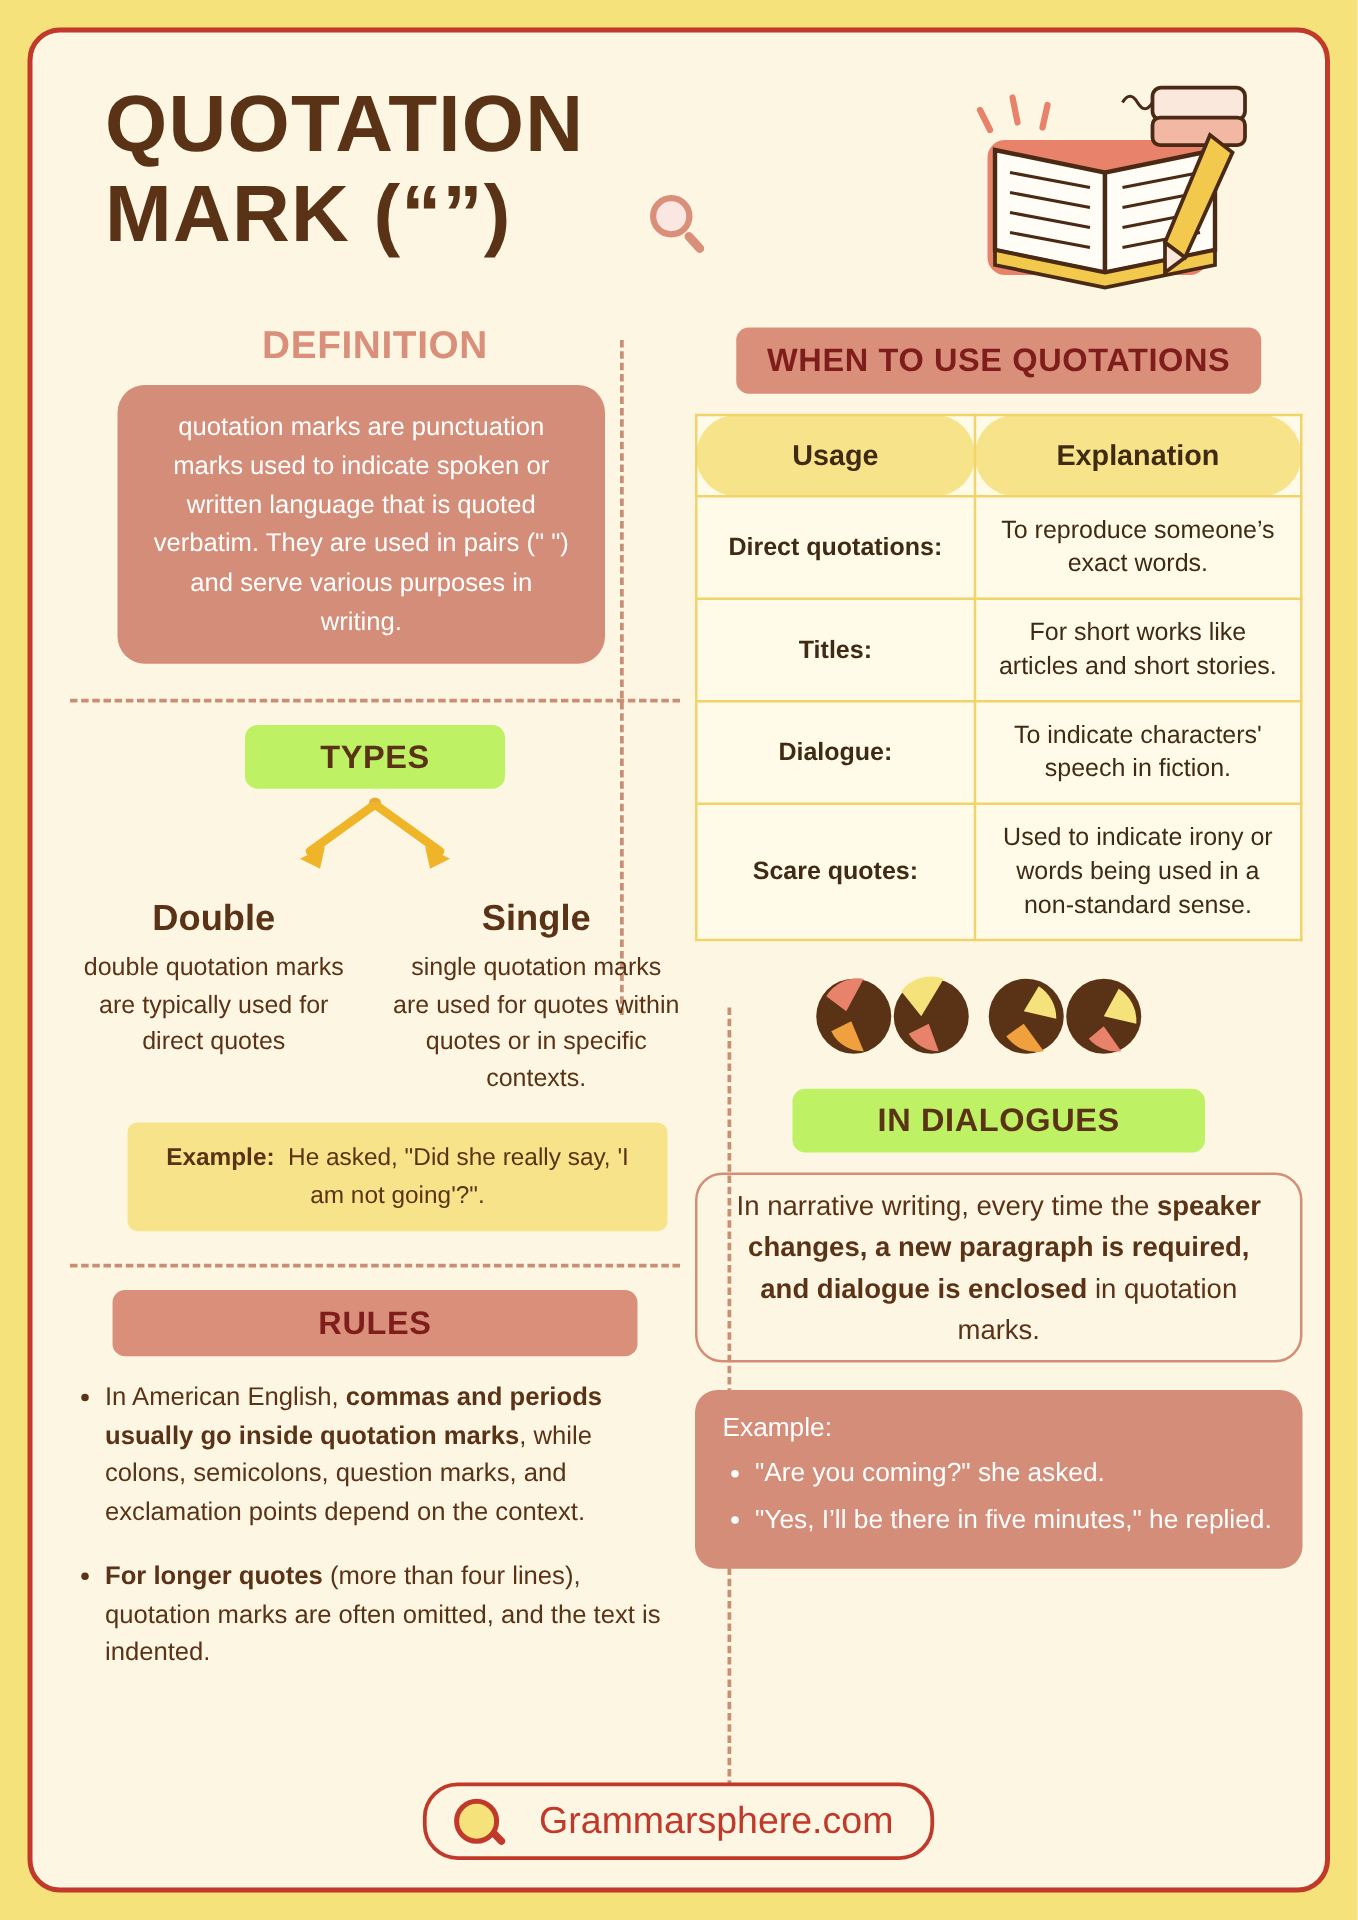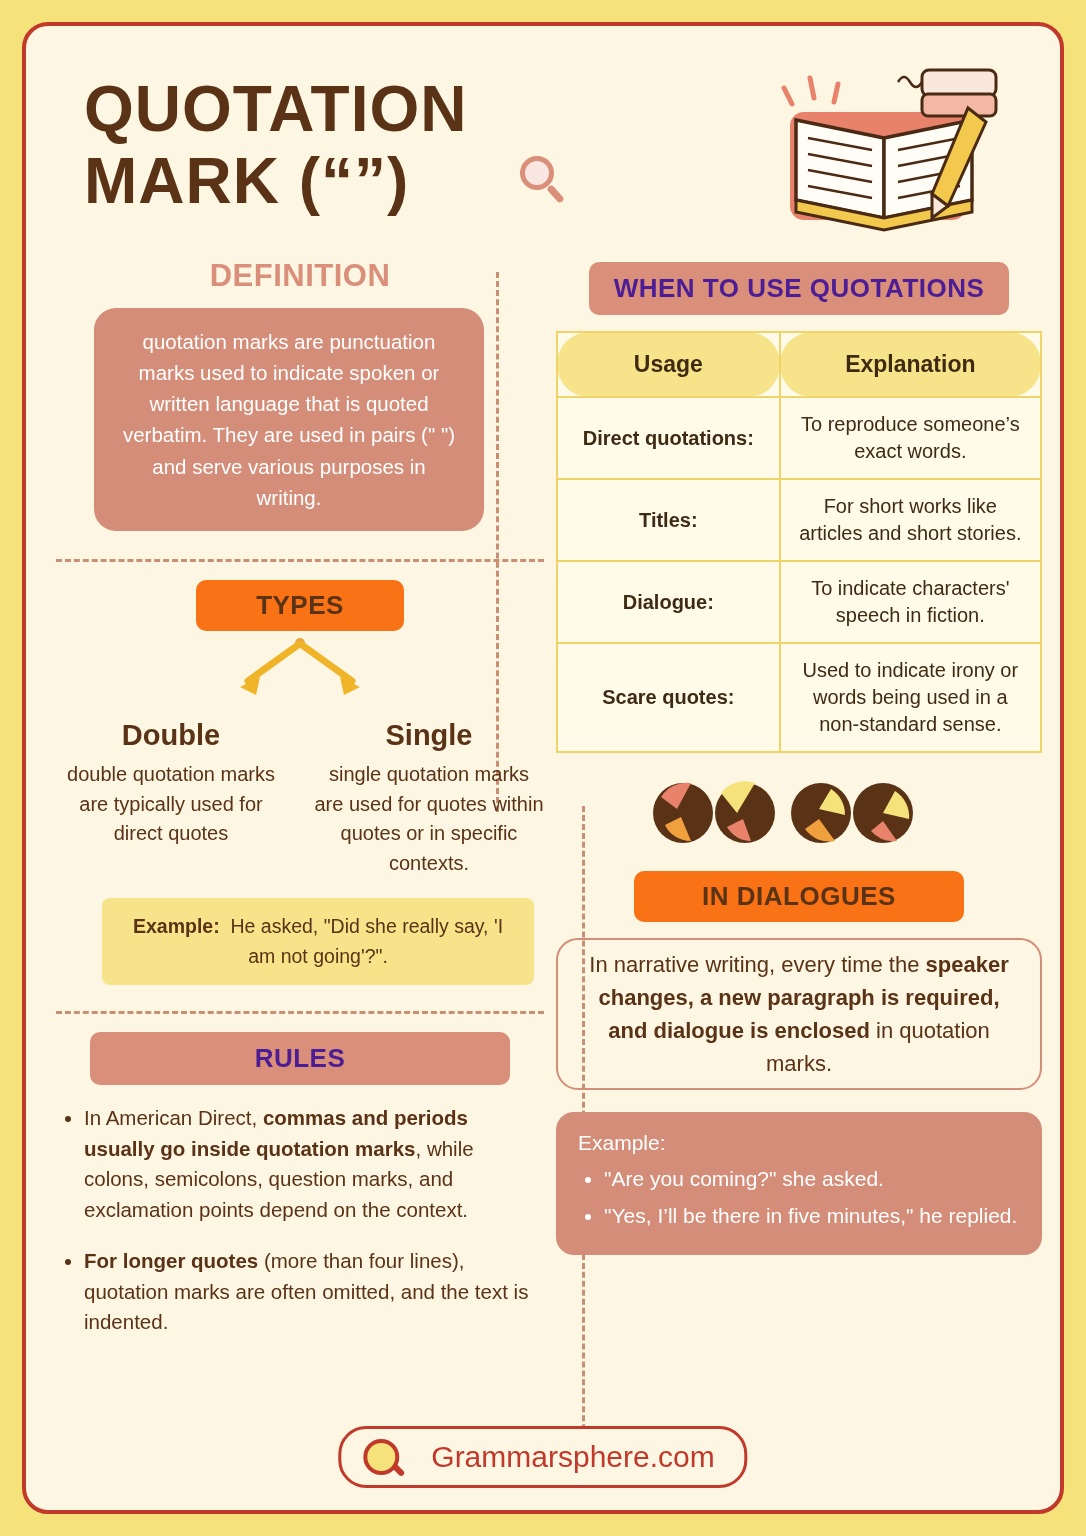--- a/index.html
+++ b/index.html
@@ -21,21 +21,21 @@
     overflow: hidden;
   }
 
   
   .header {
     position: relative;
     height: 222px;
   }
   .title {
     position: absolute;
-    left: 58px; top: 48px;
+    left: 58px; top: 38px;
     color: #5a3216;
     font-weight: bold;
     font-size: 64px;
     line-height: 1.12;
     letter-spacing: 1px;
     max-width: 620px;
   }
   .title .line2 { display: block; white-space: nowrap; }
   .magnifier {
     position: absolute;
@@ -85,30 +85,30 @@
   
   .heading-plain {
     text-align: center;
     color: #d98f7a;
     font-size: 31px;
     font-weight: bold;
     letter-spacing: .5px;
   }
   .pill-salmon {
     background: #d98f7a;
-    color: #4c1d95;
+    color: #7f1d1d;
     font-weight: bold;
     text-align: center;
     border-radius: 10px;
     padding: 11px 16px;
     font-size: 26px;
     letter-spacing: .5px;
   }
   .pill-yellow {
-    background: #f97316;
+    background: #bef264;
     color: #5a3216;
     font-weight: bold;
     text-align: center;
     border-radius: 10px;
     padding: 10px 16px;
     font-size: 26px;
     letter-spacing: .5px;
   }
   .box-salmon {
     background: #d48d78;
@@ -362,21 +362,21 @@
         <span class="lbl">Example:</span>
         &nbsp;<span>He asked, "Did she really say, 'I am not going'?".</span>
       </div>
     </div>
 
     <div class="dashed-h" style="margin-top:26px;"></div>
 
     <div>
       <div class="pill-salmon rules-pill">RULES</div>
       <ul class="rules-list">
-        <li><span>In American Direct, </span><b>commas and periods usually go inside quotation marks</b><span>, while colons, semicolons, question marks, and exclamation points depend on the context.</span></li>
+        <li><span>In American English, </span><b>commas and periods usually go inside quotation marks</b><span>, while colons, semicolons, question marks, and exclamation points depend on the context.</span></li>
         <li><span></span><b>For longer quotes</b><span> (more than four lines), quotation marks are often omitted, and the text is indented.</span></li>
       </ul>
     </div>
   </div>
 
   <div class="col-right">
 
     <div class="pill-salmon" style="width:420px;margin:0 auto;">WHEN TO USE QUOTATIONS</div>
 
     <div class="table-wrap">

